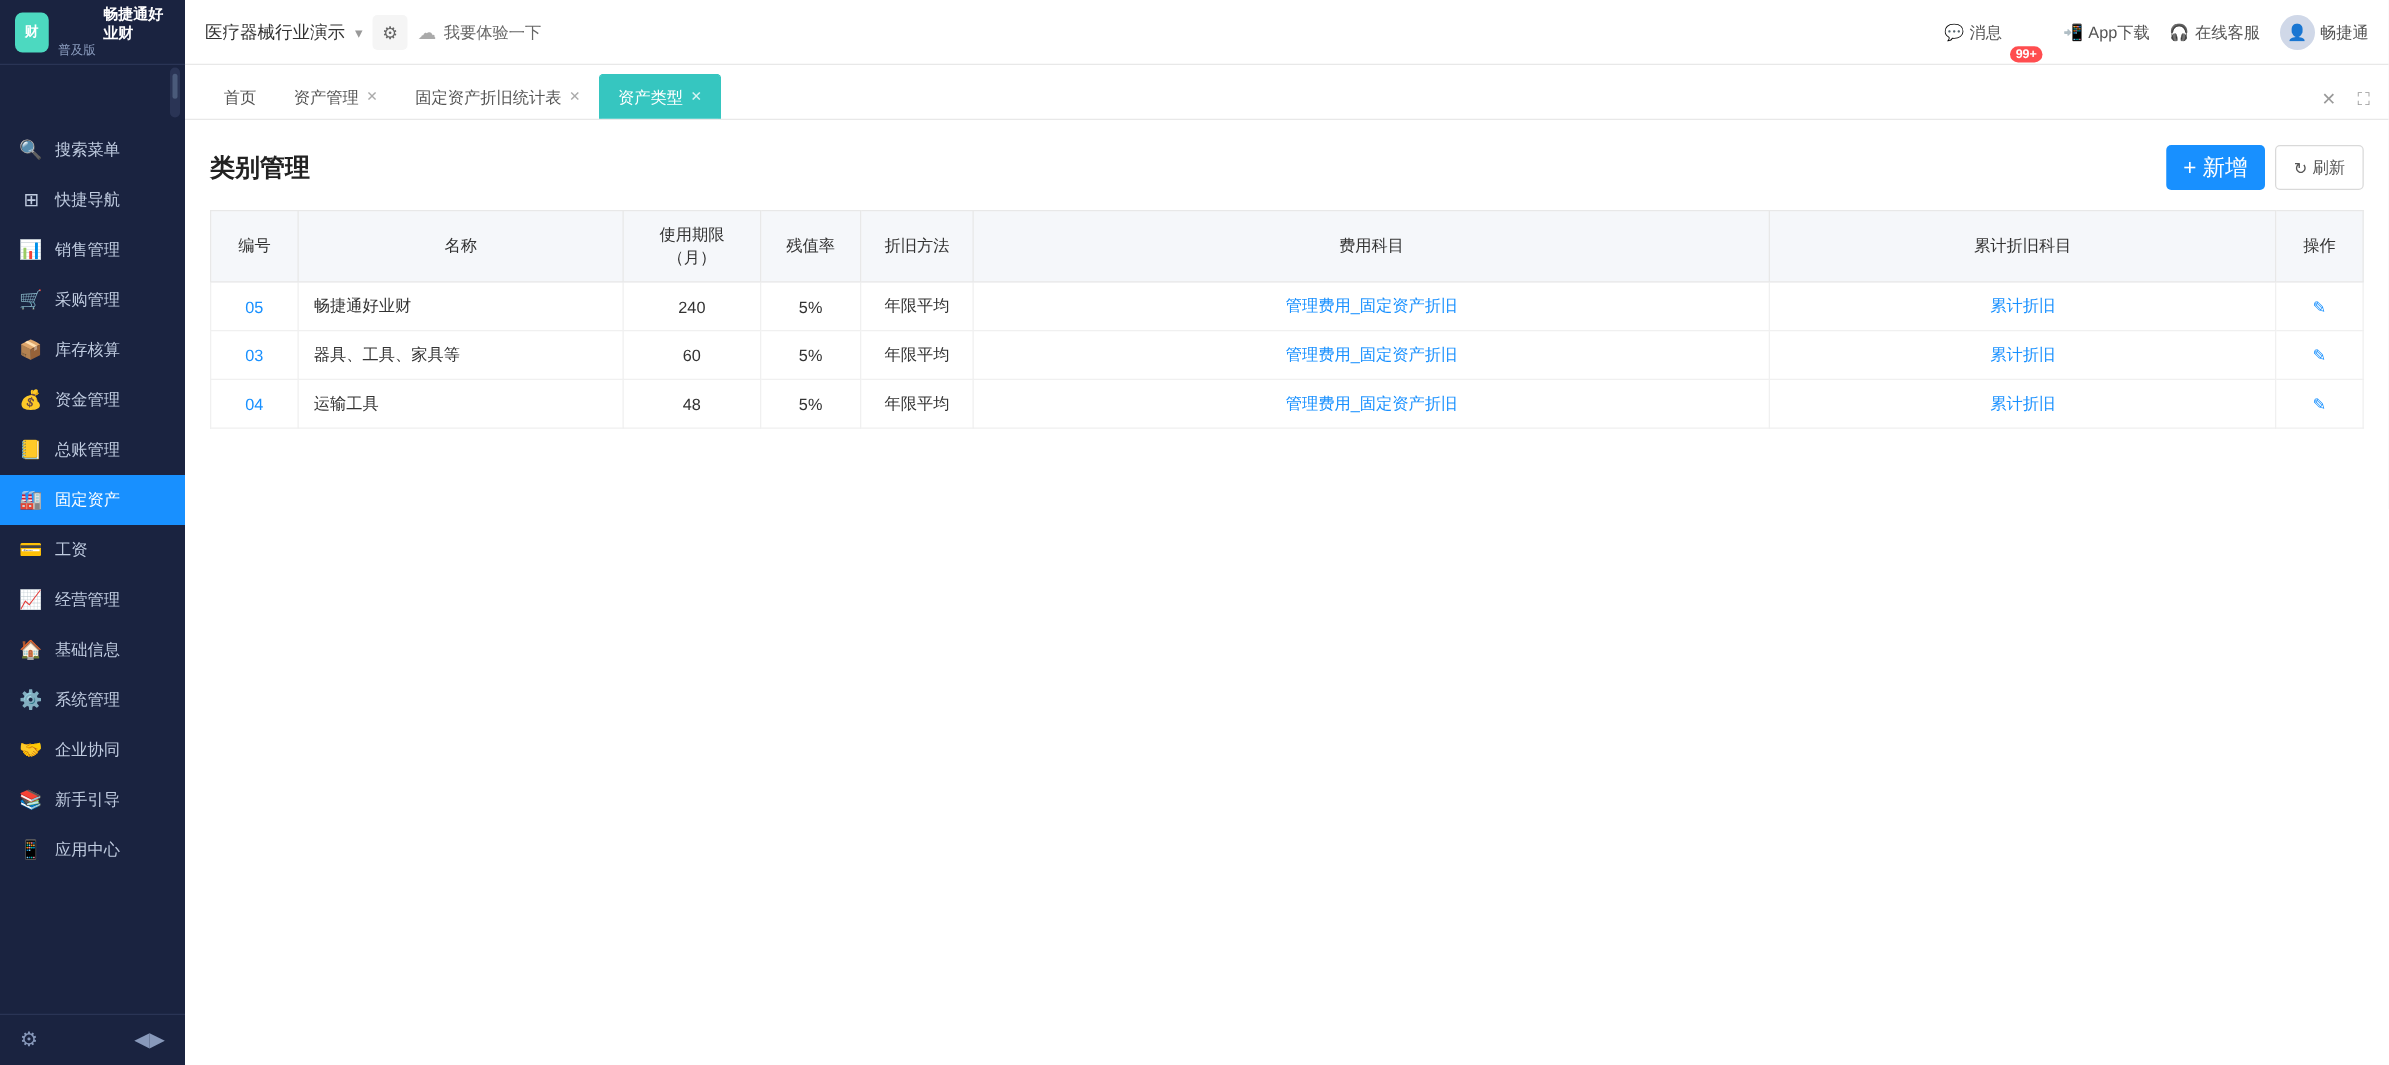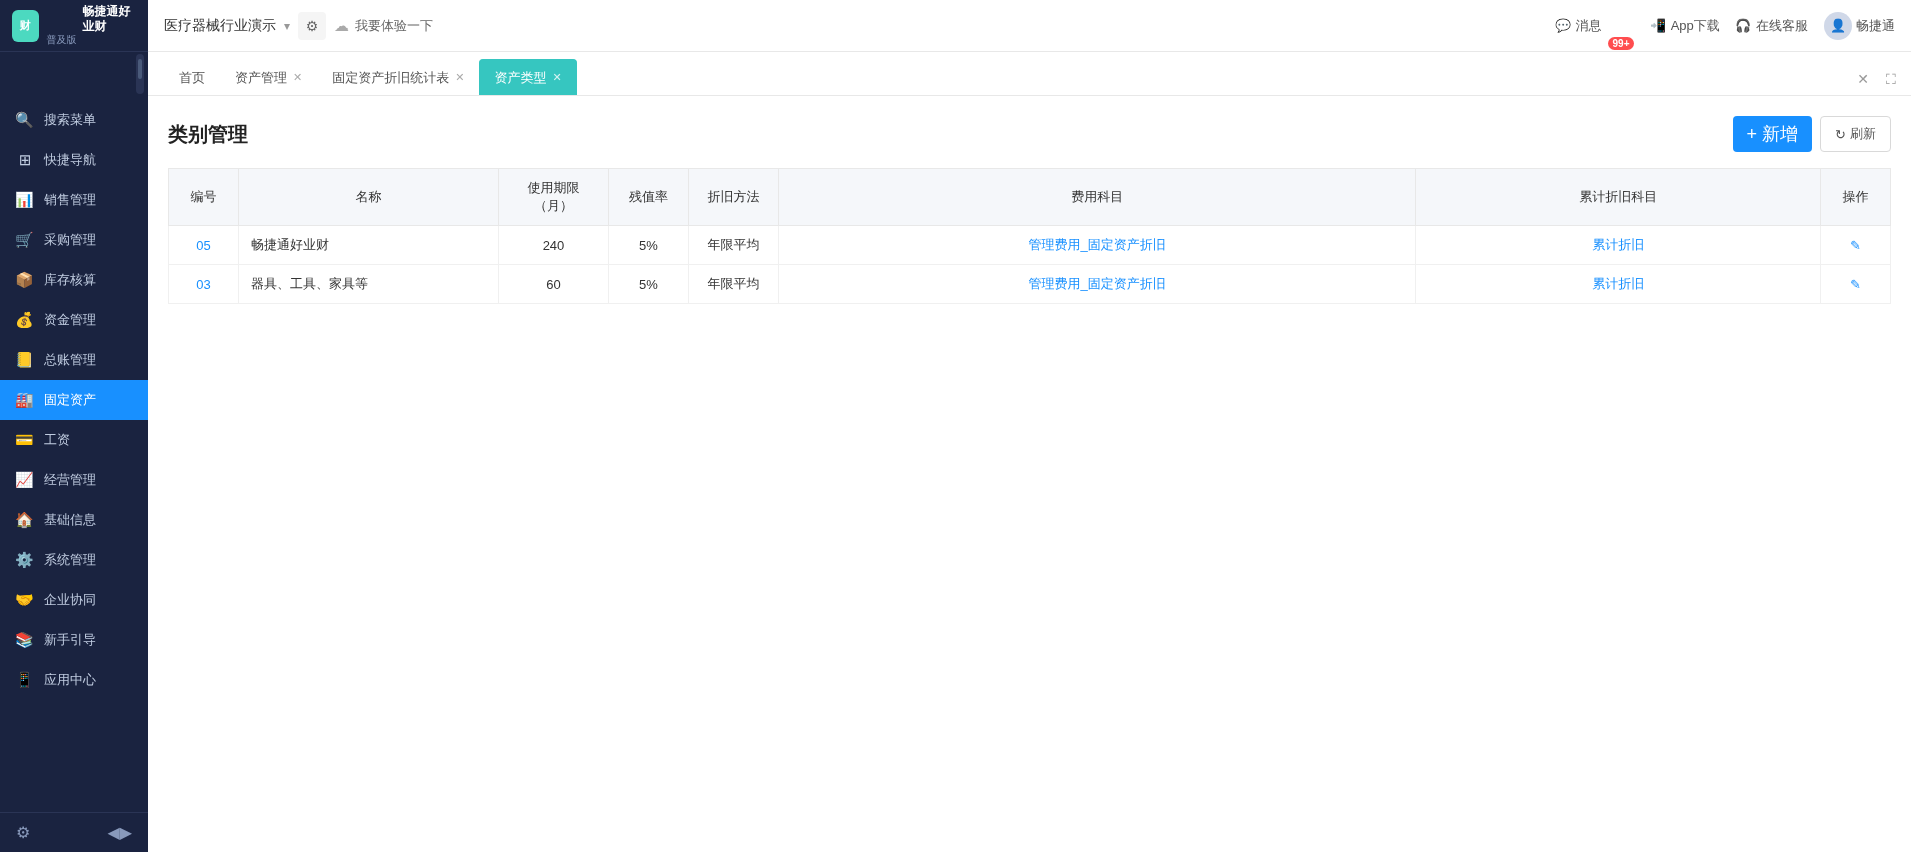--- a/index.html
+++ b/index.html
@@ -382,16 +382,28 @@
       <td class="name-cell">器具、工具、家具等</td>
       <td>60</td>
       <td>5%</td>
       <td>年限平均</td>
       <td class="expense-cell">管理费用_固定资产折旧</td>
       <td class="accum-cell">累计折旧</td>
       <td class="action-cell">
         <span class="edit-icon">✎</span>
       </td>
     </tr>
+          <tr>
+      <td class="code-cell">04</td>
+      <td class="name-cell">运输工具</td>
+      <td>48</td>
+      <td>5%</td>
+      <td>年限平均</td>
+      <td class="expense-cell">管理费用_固定资产折旧</td>
+      <td class="accum-cell">累计折旧</td>
+      <td class="action-cell">
+        <span class="edit-icon">✎</span>
+      </td>
+    </tr>
         </tbody>
     </table>
   </div>
 </div>
 
 </body></html>

